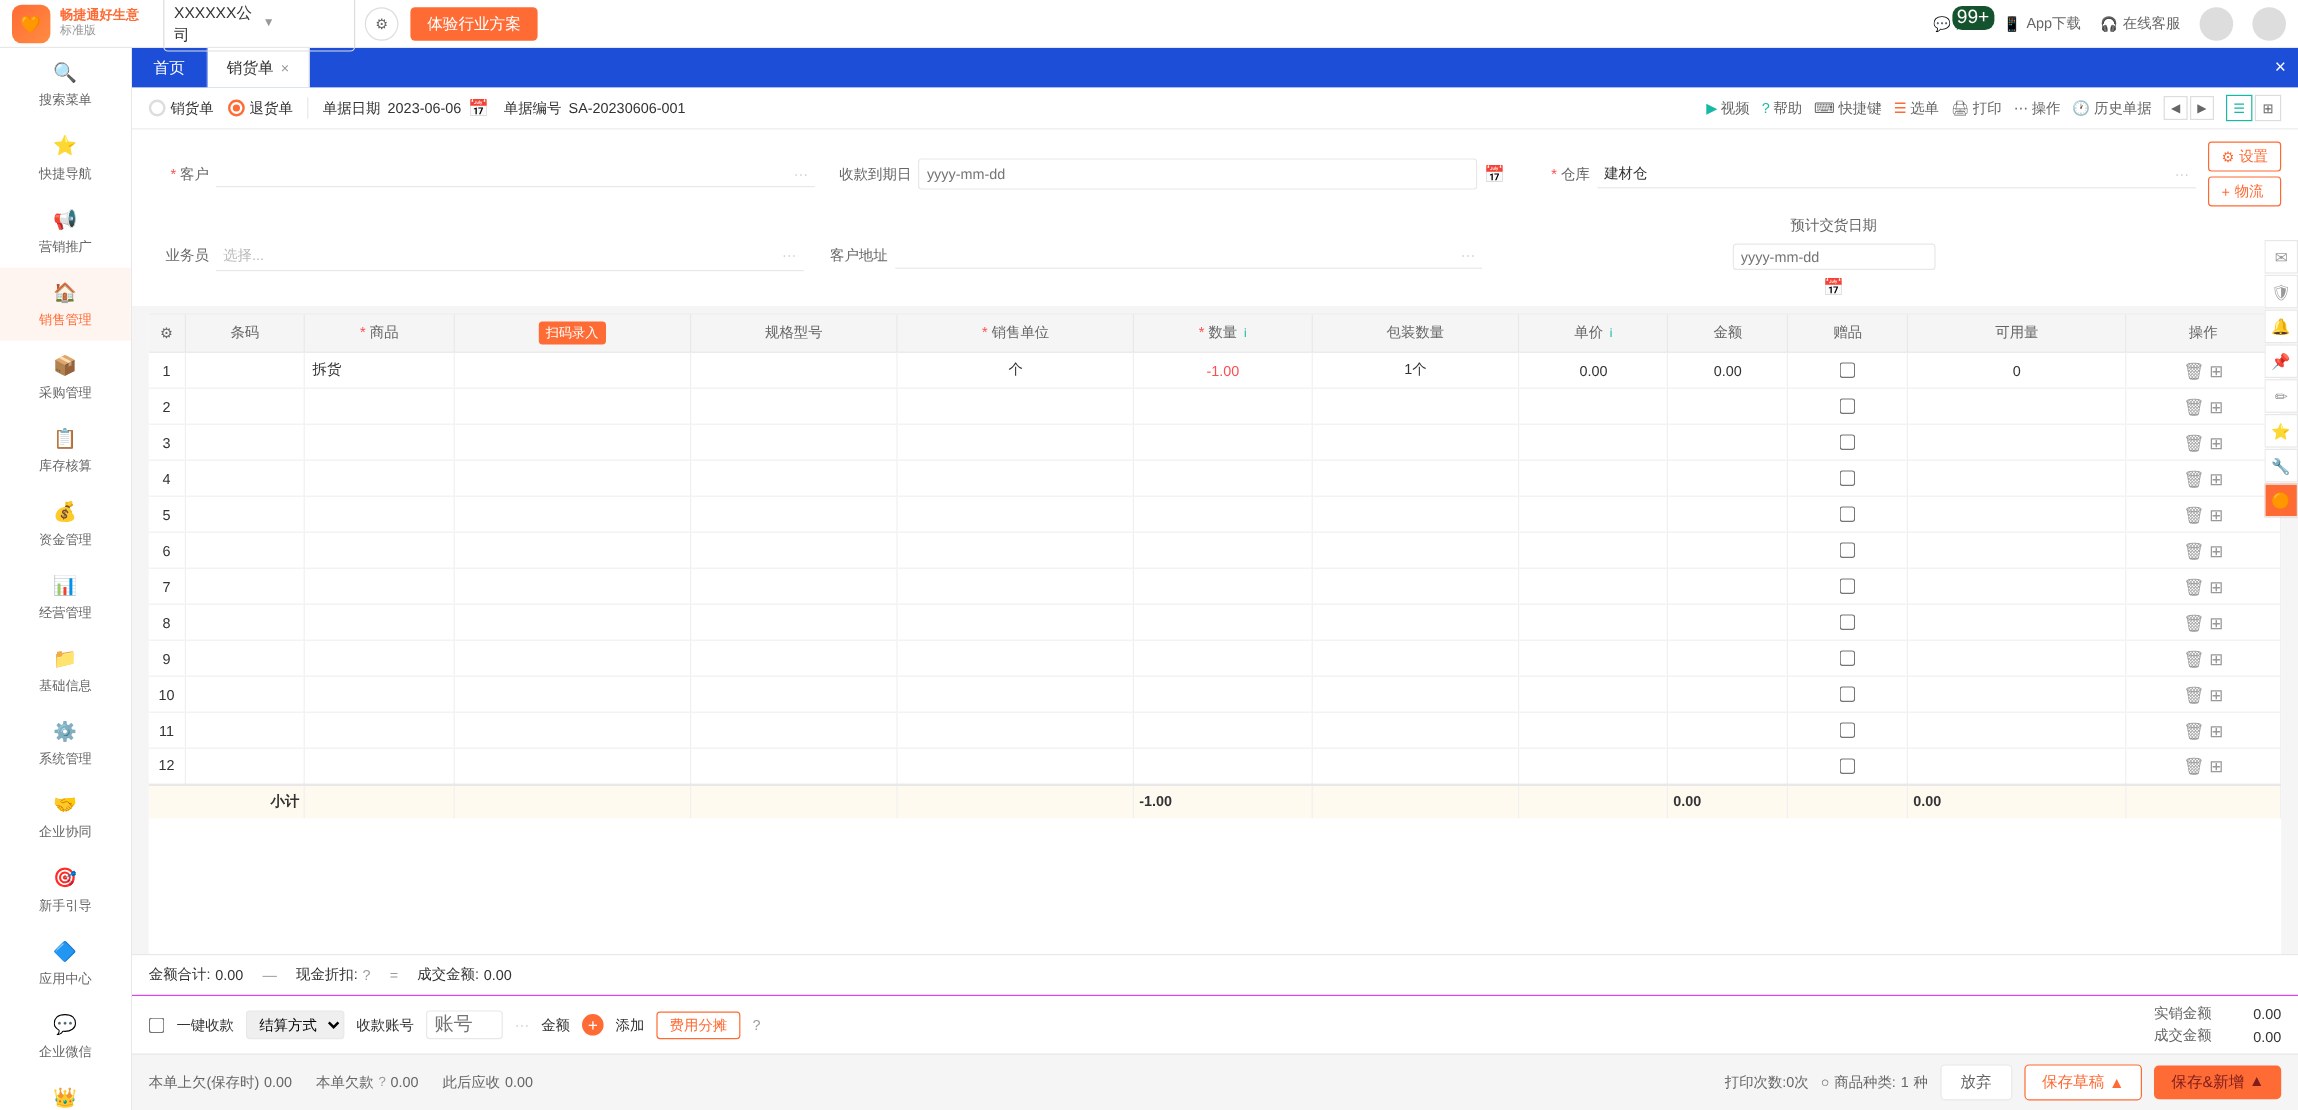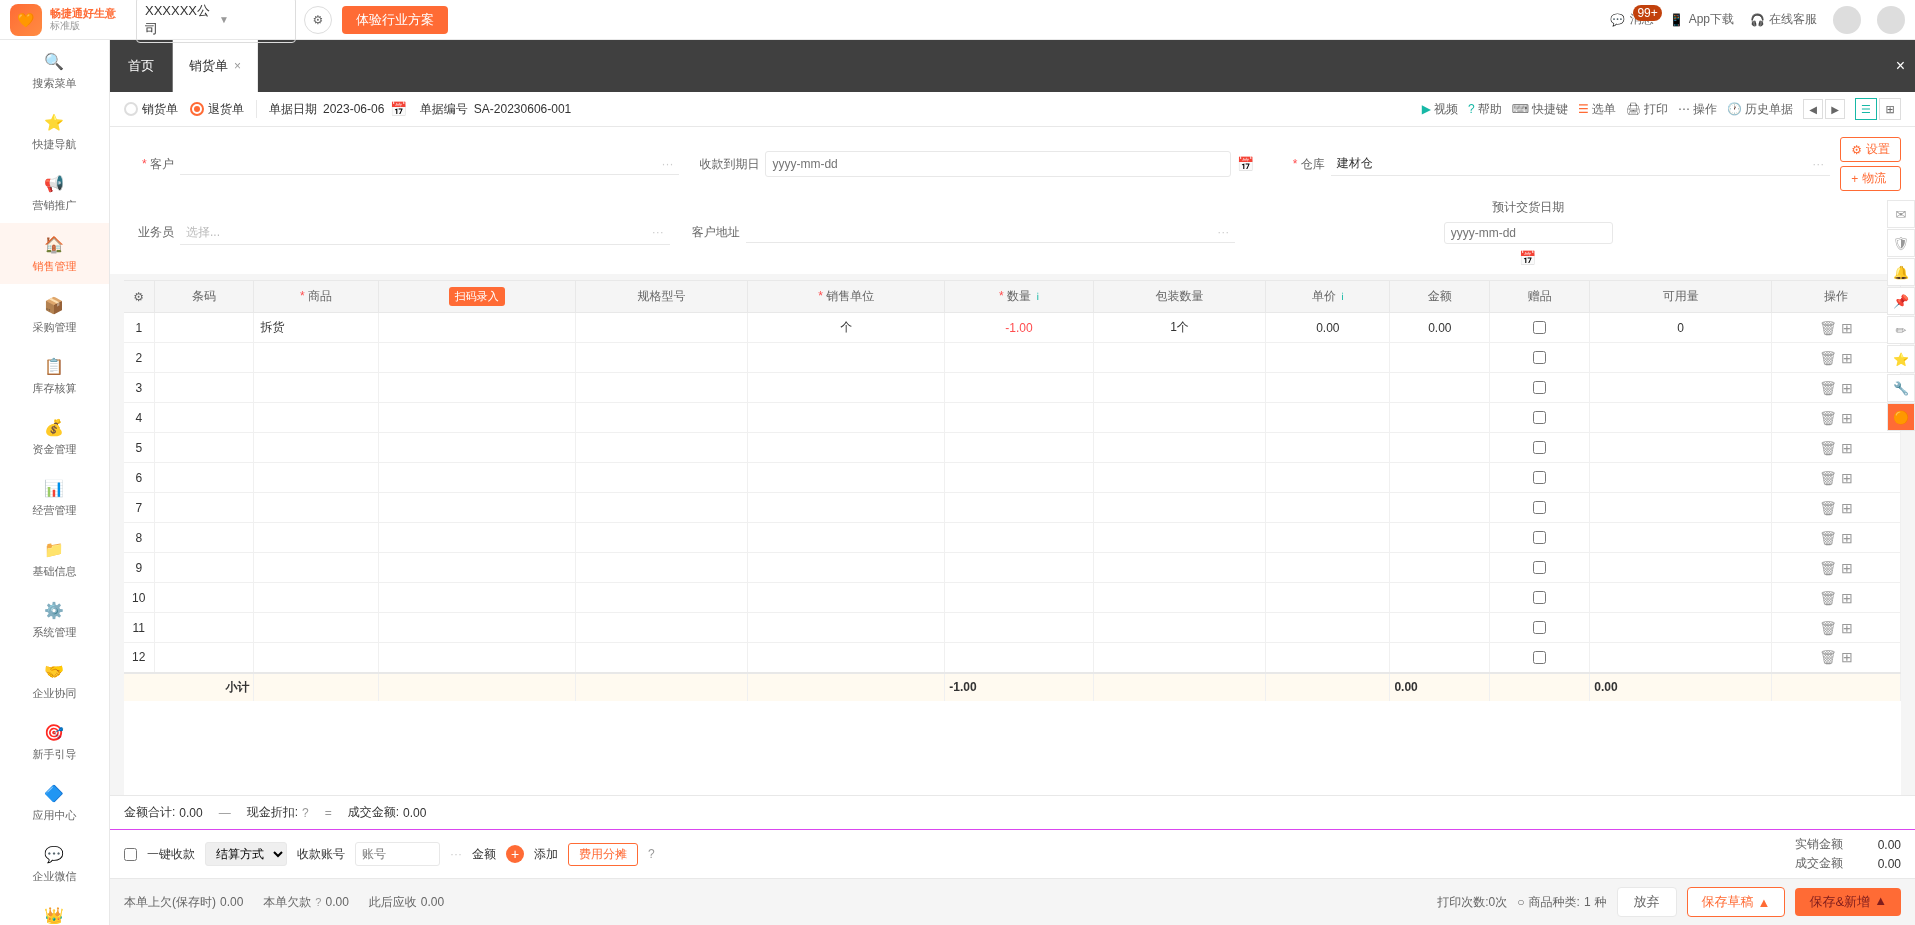--- a/index.html
+++ b/index.html
@@ -48,23 +48,23 @@
       display: flex;
       align-items: center;
       gap: 16px;
       font-size: 12px;
       color: #666;
     }
     .top-right .msg-item {
       display: flex; align-items: center; gap: 4px; cursor: pointer; position: relative;
     }
     .badge {
-      background: #c2410c;
+      background: #14532d;
       color: #fff;
-      font-size: 12px;
+      font-size: 16px;
       border-radius: 8px;
       padding: 1px 4px;
       position: absolute;
       top: -6px; right: -8px;
     }
     .avatar {
       width: 28px; height: 28px;
       border-radius: 50%;
       background: #ddd;
     }
@@ -118,24 +118,24 @@
     
     .content-area {
       flex: 1;
       display: flex;
       flex-direction: column;
       overflow: hidden;
     }
 
     
     .tab-bar {
-      background: #404040;
-      display: flex;
-      align-items: center;
-      height: 52px;
+      background: #1d4ed8;
+      display: flex;
+      align-items: center;
+      height: 33px;
       padding: 0 0;
       flex-shrink: 0;
     }
     .tab-home {
       padding: 0 18px;
       height: 100%;
       display: flex;
       align-items: center;
       color: #fff;
       font-size: 13px;
@@ -370,23 +370,23 @@
       border-radius: 3px;
       padding: 2px 6px;
       font-size: 12px;
       height: 24px;
       min-width: 80px;
     }
     .pay-input {
       border: 1px solid #e8e8e8;
       border-radius: 3px;
       padding: 2px 6px;
-      font-size: 12px;
+      font-size: 16px;
       height: 24px;
-      width: 85px;
+      width: 64px;
     }
     .add-pay-btn {
       background: #ff6b35;
       border: none;
       border-radius: 50%;
       width: 18px; height: 18px;
       color: #fff;
       font-size: 14px;
       cursor: pointer;
       display: flex; align-items: center; justify-content: center;

